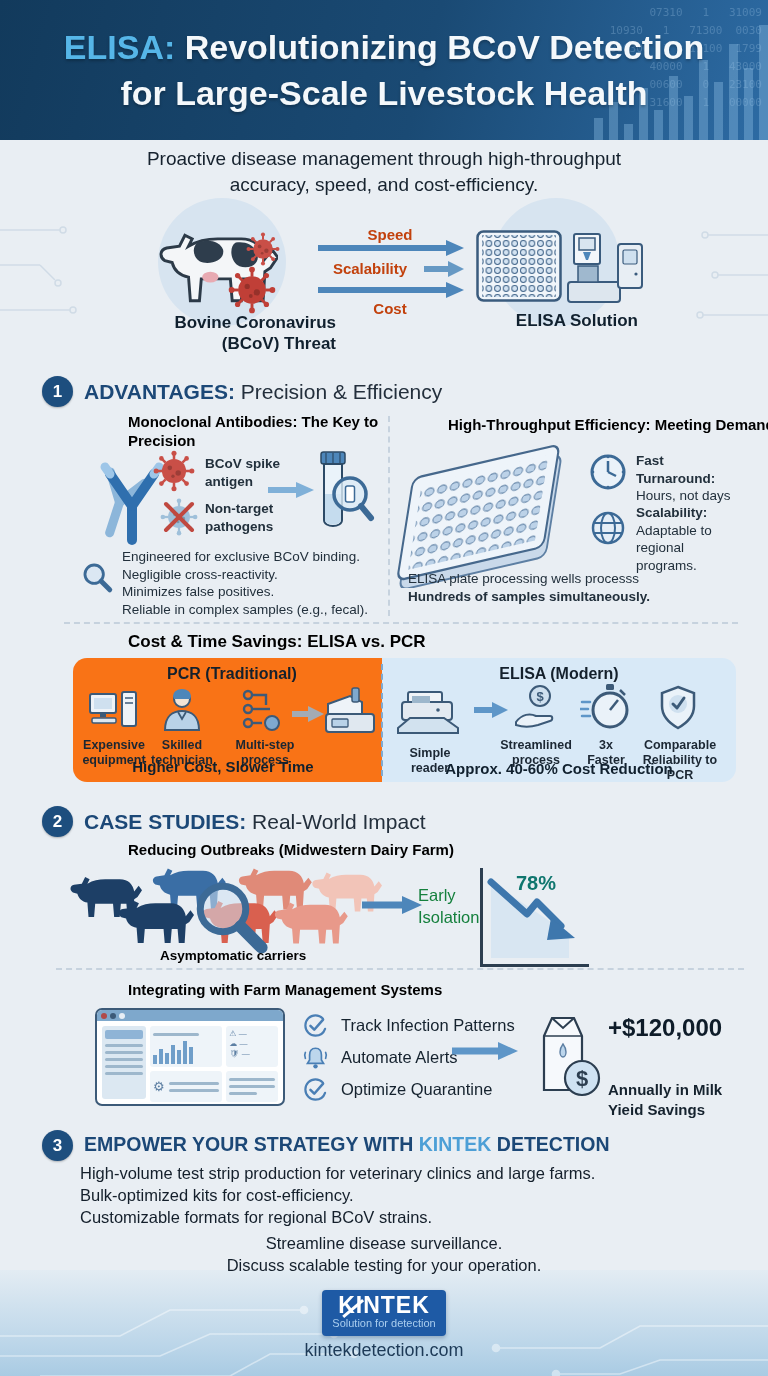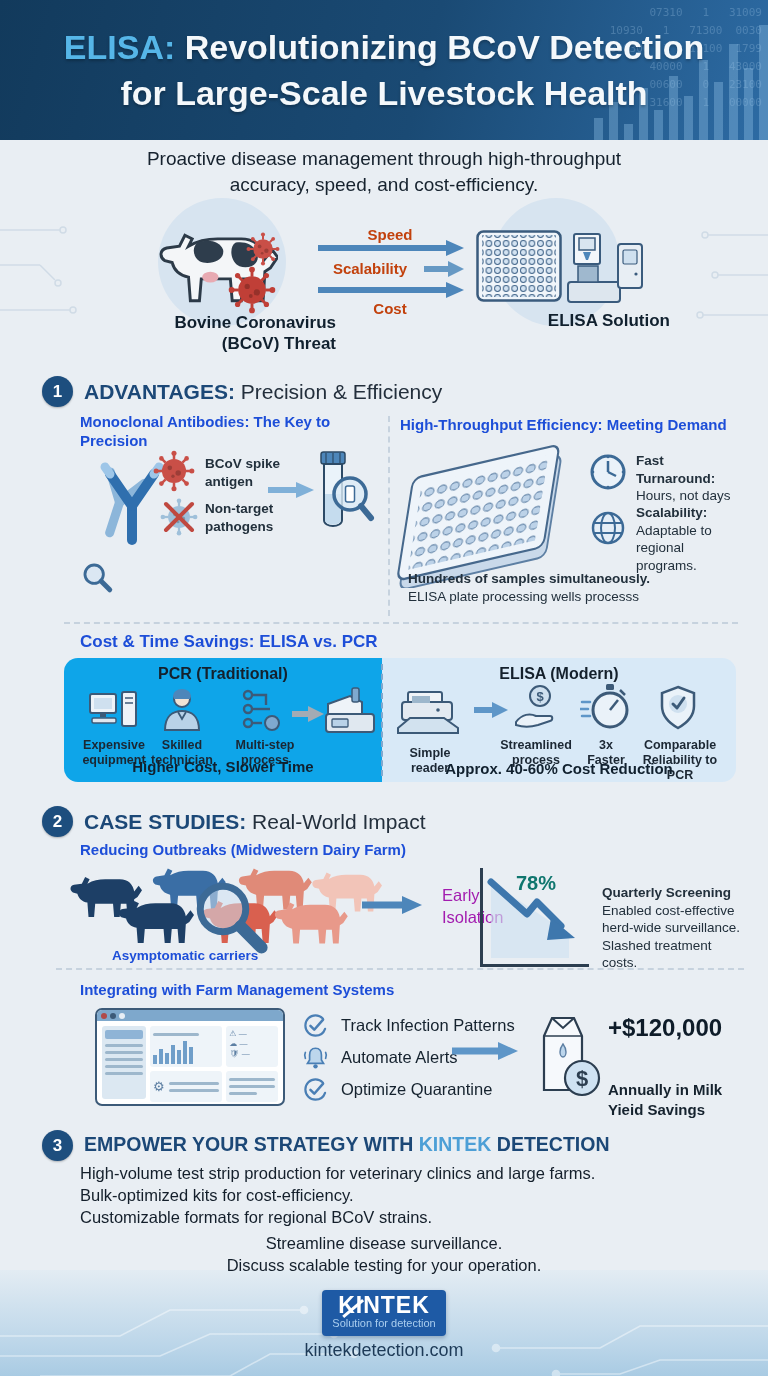--- a/index.html
+++ b/index.html
@@ -24,27 +24,27 @@
             font-size:19px;line-height:26px;color:#16222e;}
   .hero-circle{position:absolute;width:128px;height:128px;border-radius:50%;background:#d7e4f0;}
   .hero-label{position:absolute;text-align:right;font-weight:bold;font-size:17px;line-height:21px;color:#10202e;}
   .arrow-label{font-weight:bold;font-size:15px;color:#c2410c;text-align:center;}
   
   .badge{position:absolute;width:31px;height:31px;border-radius:50%;background:#1d4e7e;
          color:#fff;font-weight:bold;font-size:17px;display:flex;align-items:center;justify-content:center;
          box-shadow:0 1px 2px rgba(0,0,0,.25);}
   .sec-title{position:absolute;font-size:21px;color:#232f3c;}
   .sec-title b{color:#1c4877;}
-  .sub-head{position:absolute;font-weight:bold;font-size:15px;line-height:19px;color:#1d4ed8;}
+  .sub-head{position:absolute;font-weight:bold;font-size:15px;line-height:19px;color:#000000;margin-left:48px;}
   .small{font-size:13.5px;line-height:17.5px;color:#22303c;}
   .dashed-h{position:absolute;border-top:2px dashed #c6d2de;}
   .dashed-v{position:absolute;border-left:2px dashed #c6d2de;}
   
   .panel{position:absolute;top:658px;height:124px;}
-  .panel-pcr{left:64px;width:318px;background:#0ea5e9;border-radius:14px 0 0 14px;}
+  .panel-pcr{left:73px;width:318px;background:#f97316;border-radius:14px 0 0 14px;}
   .panel-elisa{left:382px;width:354px;background:#d8e9f7;border-radius:0 14px 14px 0;}
   .panel-title{position:absolute;top:7px;width:100%;text-align:center;font-weight:bold;font-size:16px;color:#14202c;}
   .icon-cap{position:absolute;text-align:center;font-weight:bold;font-size:12.5px;line-height:15px;color:#1b2733;}
   .panel-foot{position:absolute;bottom:6px;width:100%;text-align:center;font-weight:bold;font-size:15px;color:#10202e;}
   
   .cow{position:absolute;}
   .chartbox{position:absolute;left:480px;top:868px;width:106px;height:96px;
             border-left:3px solid #2c3e50;border-bottom:3px solid #2c3e50;}
   .stat{position:absolute;font-weight:bold;font-size:20px;color:#0f766e;}
   .check-row{position:absolute;display:flex;align-items:center;gap:12px;}
@@ -234,21 +234,21 @@
   <svg class="abs" style="left:566px;top:226px" width="78" height="80">
     <rect x="2" y="56" width="52" height="20" rx="3" fill="#dde6ee" stroke="#3a5b7d" stroke-width="2"></rect>
     <rect x="8" y="8" width="26" height="30" rx="2" fill="#f2f6fa" stroke="#3a5b7d" stroke-width="2"></rect>
     <rect x="13" y="12" width="16" height="12" fill="#d8e5f0" stroke="#3a5b7d" stroke-width="1.5"></rect>
     <path d="M17 26 L25 26 L22 34 L20 34 Z" fill="#4d86ba"></path>
     <rect x="12" y="40" width="20" height="16" fill="#9fb8ce" stroke="#3a5b7d" stroke-width="1.5"></rect>
     <rect x="52" y="18" width="24" height="44" rx="3" fill="#e8eef4" stroke="#3a5b7d" stroke-width="2"></rect>
     <rect x="57" y="24" width="14" height="14" rx="1.5" fill="#cfe0ef" stroke="#3a5b7d" stroke-width="1.2"></rect>
     <circle cx="70" cy="48" r="1.6" fill="#3a5b7d"></circle>
   </svg>
-  <div class="hero-label" style="left:500px;top:310px;width:170px">ELISA Solution</div>
+  <div class="hero-label" style="left:468px;top:310px;width:170px">ELISA Solution</div>
 
   <div class="badge" style="left:42px;top:376px">1</div>
   <div class="sec-title" style="left:84px;top:380px">
     <b>ADVANTAGES:</b> <span>Precision &amp; Efficiency</span>
   </div>
 
   <div class="sub-head" style="left:80px;top:412px;width:300px">Monoclonal Antibodies: The Key to Precision</div>
   <div class="dashed-v" style="left:388px;top:416px;height:200px"></div>
 
   <svg class="abs" style="left:84px;top:448px" width="100" height="100">
@@ -293,20 +293,26 @@
     <path d="M12 14 L12 70 C12 78 30 78 30 70 L30 14 Z" fill="#eaf3fa" stroke="#2c4a66" stroke-width="2"></path>
     <path d="M13 44 L29 44 L29 70 C29 76 13 76 13 70 Z" fill="#c5dcee"></path>
     <circle cx="38" cy="44" r="16" fill="#dcebf6" fill-opacity=".8" stroke="#3c6a96" stroke-width="3.5"></circle>
     <rect x="33.5" y="36" width="9" height="16" rx="2" fill="#fff" stroke="#3c6a96" stroke-width="1.5"></rect>
     <line x1="49" y1="56" x2="59" y2="68" stroke="#3c6a96" stroke-width="6" stroke-linecap="round"></line>
   </svg>
 
   <svg class="abs" style="left:80px;top:560px;color:#3c6a96" width="34" height="34">
       <use href="#sym-magnifier"></use>
     </svg>
+  <div class="small abs" style="left:122px;top:548px;width:270px">
+    <div>Engineered for exclusive BCoV binding.</div>
+    <div>Negligible cross-reactivity.</div>
+    <div>Minimizes false positives.</div>
+    <div>Reliable in complex samples (e.g., fecal).</div>
+  </div>
 
   <div class="sub-head" style="left:400px;top:415px;width:340px">High-Throughput Efficiency: Meeting Demand</div>
   <svg class="abs" style="left:396px;top:438px" width="190" height="150">
     <g transform="translate(18,36) rotate(-13) skewX(-22)">
       <rect x="4" y="14" width="150" height="96" rx="8" fill="#c9d9ea" stroke="#5d7fa3" stroke-width="2"></rect>
       <rect x="0" y="4" width="150" height="96" rx="8" fill="#eef4fa" stroke="#46688c" stroke-width="2.2"></rect>
       <rect x="10" y="12" width="130" height="80" fill="url(#wells-iso)"></rect>
     </g>
   </svg>
   <svg class="abs" style="left:588px;top:452px" width="40" height="40">
@@ -326,22 +332,22 @@
   <svg class="abs" style="left:588px;top:508px" width="40" height="40">
     <circle cx="20" cy="20" r="15" fill="#e4eef7" stroke="#3c6a96" stroke-width="2.5"></circle>
     <ellipse cx="20" cy="20" rx="7" ry="15" fill="none" stroke="#3c6a96" stroke-width="2"></ellipse>
     <line x1="5" y1="15" x2="35" y2="15" stroke="#3c6a96" stroke-width="2"></line>
     <line x1="5" y1="25" x2="35" y2="25" stroke="#3c6a96" stroke-width="2"></line>
   </svg>
   <div class="small abs" style="left:636px;top:504px;width:100px">
     <b>Scalability:</b><br><span>Adaptable to regional programs.</span>
   </div>
   <div class="small abs" style="left:408px;top:570px;width:300px">
+    <div>ELISA plate processing wells processs</div>
     <div style="font-weight:bold">Hundreds of samples simultaneously.</div>
-    <div>ELISA plate processing wells processs</div>
   </div>
 
   <div class="dashed-h" style="left:64px;top:622px;width:674px"></div>
   <div class="sub-head" style="left:80px;top:632px;font-size:17px">Cost &amp; Time Savings: ELISA vs. PCR</div>
 
   <div class="panel panel-pcr">
     <div class="panel-title">PCR (Traditional)</div>
   </div>
   <div class="panel panel-elisa">
     <div class="panel-title">ELISA (Modern)</div>
@@ -464,36 +470,30 @@
     </svg>
   <svg class="abs" style="left:188px;top:874px;color:#3c6a96" width="84" height="84">
       <use href="#sym-magnifier"></use>
     </svg>
   <div class="sub-head" style="left:112px;top:946px;font-size:13.5px">Asymptomatic carriers</div>
 
   <svg class="abs" style="left:362px;top:896px" width="60" height="18">
     <line x1="0" y1="9" x2="42" y2="9" stroke="#4d86ba" stroke-width="7"></line>
       <polygon points="40,0 60,9 40,18" fill="#4d86ba"></polygon>
   </svg>
-  <div class="abs" style="left:442px;top:884px;width:76px;font-size:16.5px;line-height:22px;font-weight:500;color:#a21caf">Early Isolation</div>
+  <div class="abs" style="left:418px;top:884px;width:76px;font-size:16.5px;line-height:22px;font-weight:500;color:#15803d">Early Isolation</div>
 
   <div class="chartbox">
     <svg width="106" height="96">
       <polygon points="8,14 86,66 86,90 8,90" fill="#cfe2f1" opacity=".65"></polygon>
       <polyline points="8,14 44,46 54,34 78,58" fill="none" stroke="#3e77ad" stroke-width="7" stroke-linecap="round" stroke-linejoin="round"></polyline>
       <polygon points="68,50 92,70 64,72" fill="#3e77ad"></polygon>
     </svg>
   </div>
   <div class="stat" style="left:516px;top:872px">78%</div>
-  <div class="small abs" style="left:602px;top:884px;width:145px">
-    <div style="font-weight:bold">Quarterly Screening</div>
-    <div>Enabled cost-effective</div>
-    <div>herd-wide surveillance.</div>
-    <div>Slashed treatment costs.</div>
-  </div>
 
   <div class="dashed-h" style="left:56px;top:968px;width:688px"></div>
   <div class="sub-head" style="left:80px;top:980px;width:420px">Integrating with Farm Management Systems</div>
 
   <div class="dash">
     <div class="dash-bar">
         <i class="d1" style="width:6px;height:6px;border-radius:50%"></i>
         <i class="d2" style="width:6px;height:6px;border-radius:50%"></i>
         <i class="d3" style="width:6px;height:6px;border-radius:50%"></i>
       </div>

